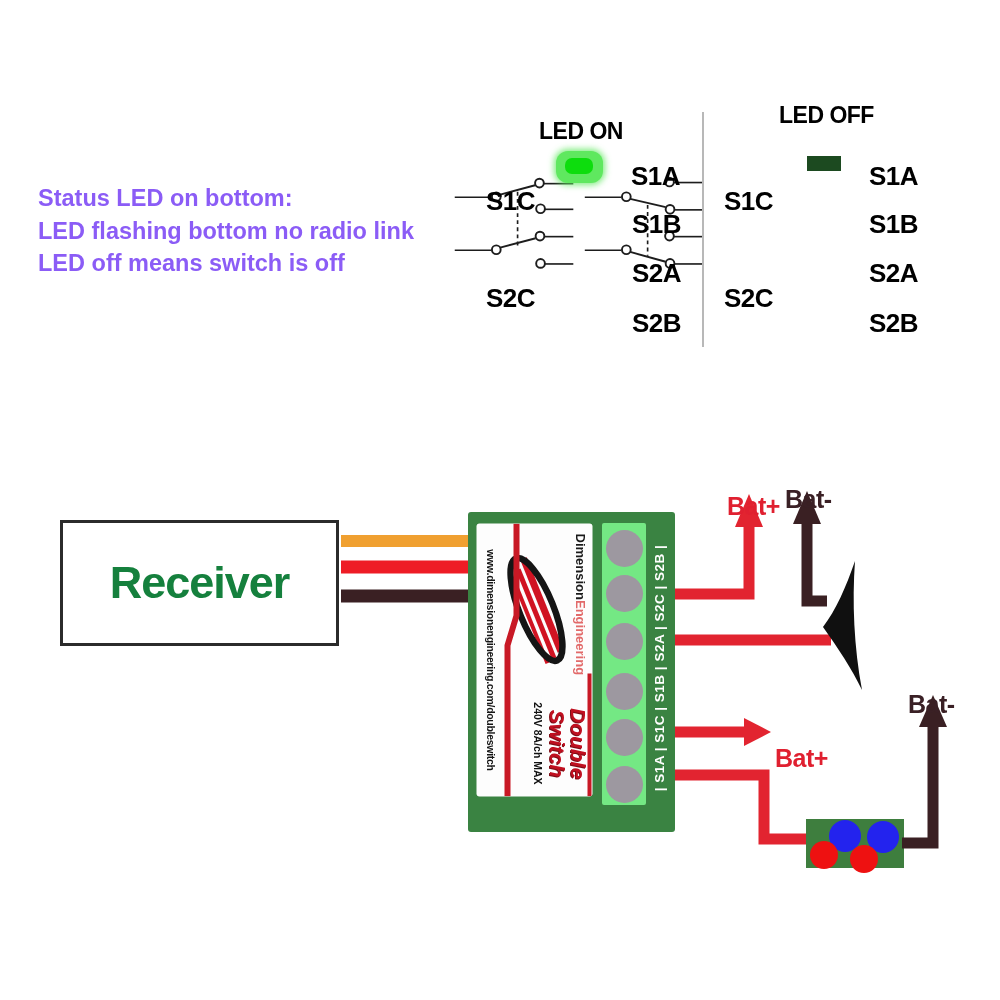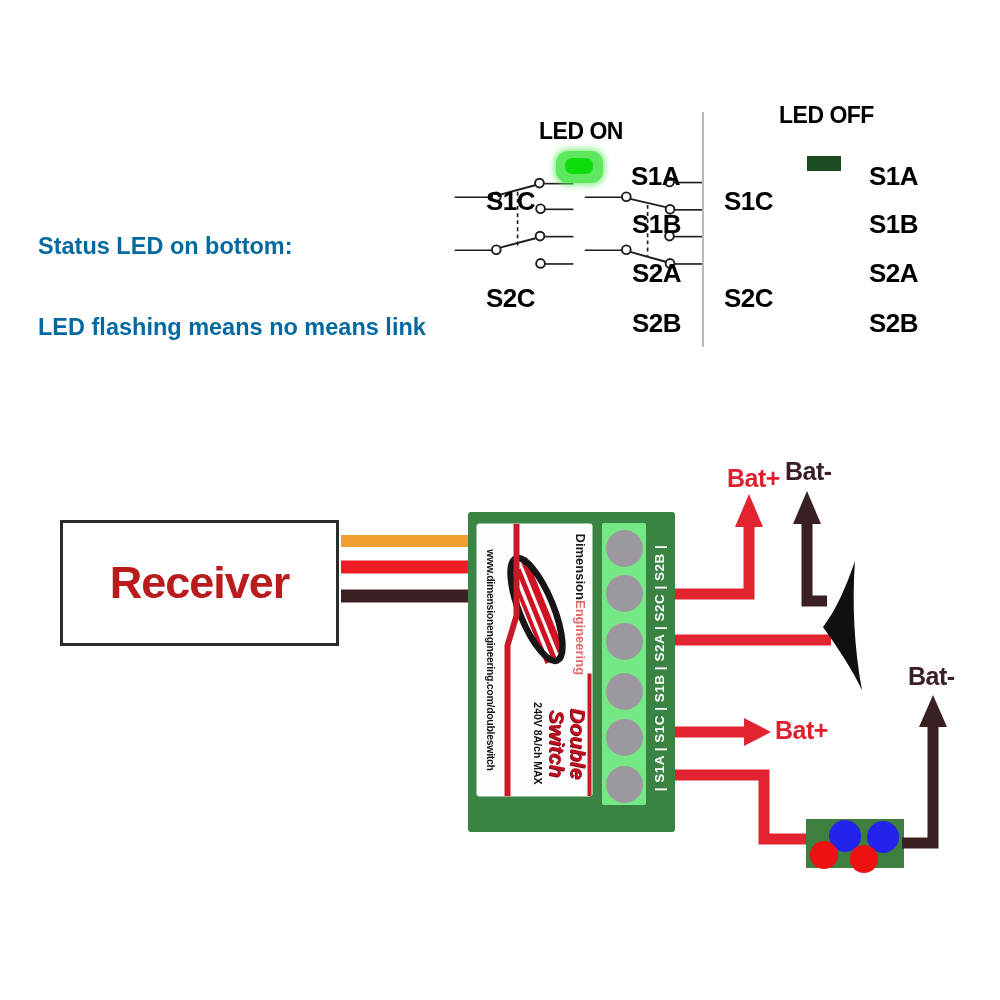--- a/index.html
+++ b/index.html
@@ -2,25 +2,25 @@
 <html><head>
 <meta charset="utf-8">
 <style>
   html,body{margin:0;padding:0;background:#fff;}
   #canvas{position:relative;width:1000px;height:1000px;background:#ffffff;overflow:hidden;
           font-family:"Liberation Sans",sans-serif;}
   .abs{position:absolute;}
   .lbl{position:absolute;font-weight:bold;color:#000000;white-space:nowrap;}
   .term{font-size:26px;letter-spacing:-0.5px;}
   .ledtitle{font-size:23px;letter-spacing:-0.5px;}
-  .batlbl{font-size:25px;letter-spacing:-0.5px;}
-  .statusline{font-size:23.5px;font-weight:bold;color:#0369a1;white-space:nowrap;line-height:32.5px;margin-top:48px;}
+  .batlbl{font-size:25px;letter-spacing:-0.5px;margin-top:28px;}
+  .statusline{font-size:23.5px;font-weight:bold;color:#8b5cf6;white-space:nowrap;line-height:32.5px;}
   #receiver-box{left:60px;top:520px;width:273px;height:120px;border:3.5px solid #2b2b2b;background:#fff;
     display:flex;align-items:center;justify-content:center;}
-  #receiver-box span{font-size:45px;font-weight:bold;color:#b91c1c;letter-spacing:-1px;}
+  #receiver-box span{font-size:45px;font-weight:bold;color:#15803d;letter-spacing:-1px;}
   #module{left:468px;top:512px;width:207px;height:320px;background:#3a8342;border-radius:3px;}
   #terminal-strip{left:602px;top:523px;width:44px;height:282px;background:#74e884;border-radius:2px;}
   .screwhole{position:absolute;width:37px;height:37px;border-radius:50%;background:#9d98a0;left:606px;}
   #terminal-row{left:519px;top:659px;width:284px;height:18px;transform:rotate(-90deg);
     color:#ffffff;font-size:13.5px;font-weight:bold;text-align:center;letter-spacing:0.5px;white-space:nowrap;}
   
   #pcb-label{left:398px;top:602px;width:273px;height:116px;background:#fdfdfd;border-radius:3px;
     transform:rotate(90deg);overflow:hidden;}
   #brand-line{position:absolute;left:10px;top:5px;font-size:13px;font-weight:bold;color:#1a1a1a;white-space:nowrap;}
   #brand-line .red{color:#e26a6a;}
@@ -36,21 +36,22 @@
   .led-off-rect{left:807px;top:156px;width:34px;height:15px;background:#1c4a20;}
   #divider{left:702px;top:112px;width:2px;height:235px;background:#b8b8b8;}
 </style>
 </head>
 <body>
 
 <div id="canvas">
 
   <div class="abs" style="left:38px;top:182px;">
     <div class="statusline">Status LED on bottom:</div>
-    <div class="statusline">LED flashing means no means link</div>
+    <div class="statusline">LED flashing bottom no radio link</div>
+    <div class="statusline">LED off means switch is off</div>
   </div>
 
   <svg class="abs" style="left:440px;top:100px;" width="530" height="270" viewBox="440 100 970 370">
     <g stroke="#1d1d1d" stroke-width="3" fill="none">
 
       <line x1="467" y1="216" x2="534" y2="216"></line>
       <line x1="630" y1="191" x2="684" y2="191"></line>
       <line x1="632" y1="238" x2="684" y2="238"></line>
       <line x1="467" y1="313" x2="534" y2="313"></line>
       <line x1="631" y1="288" x2="684" y2="288"></line>

